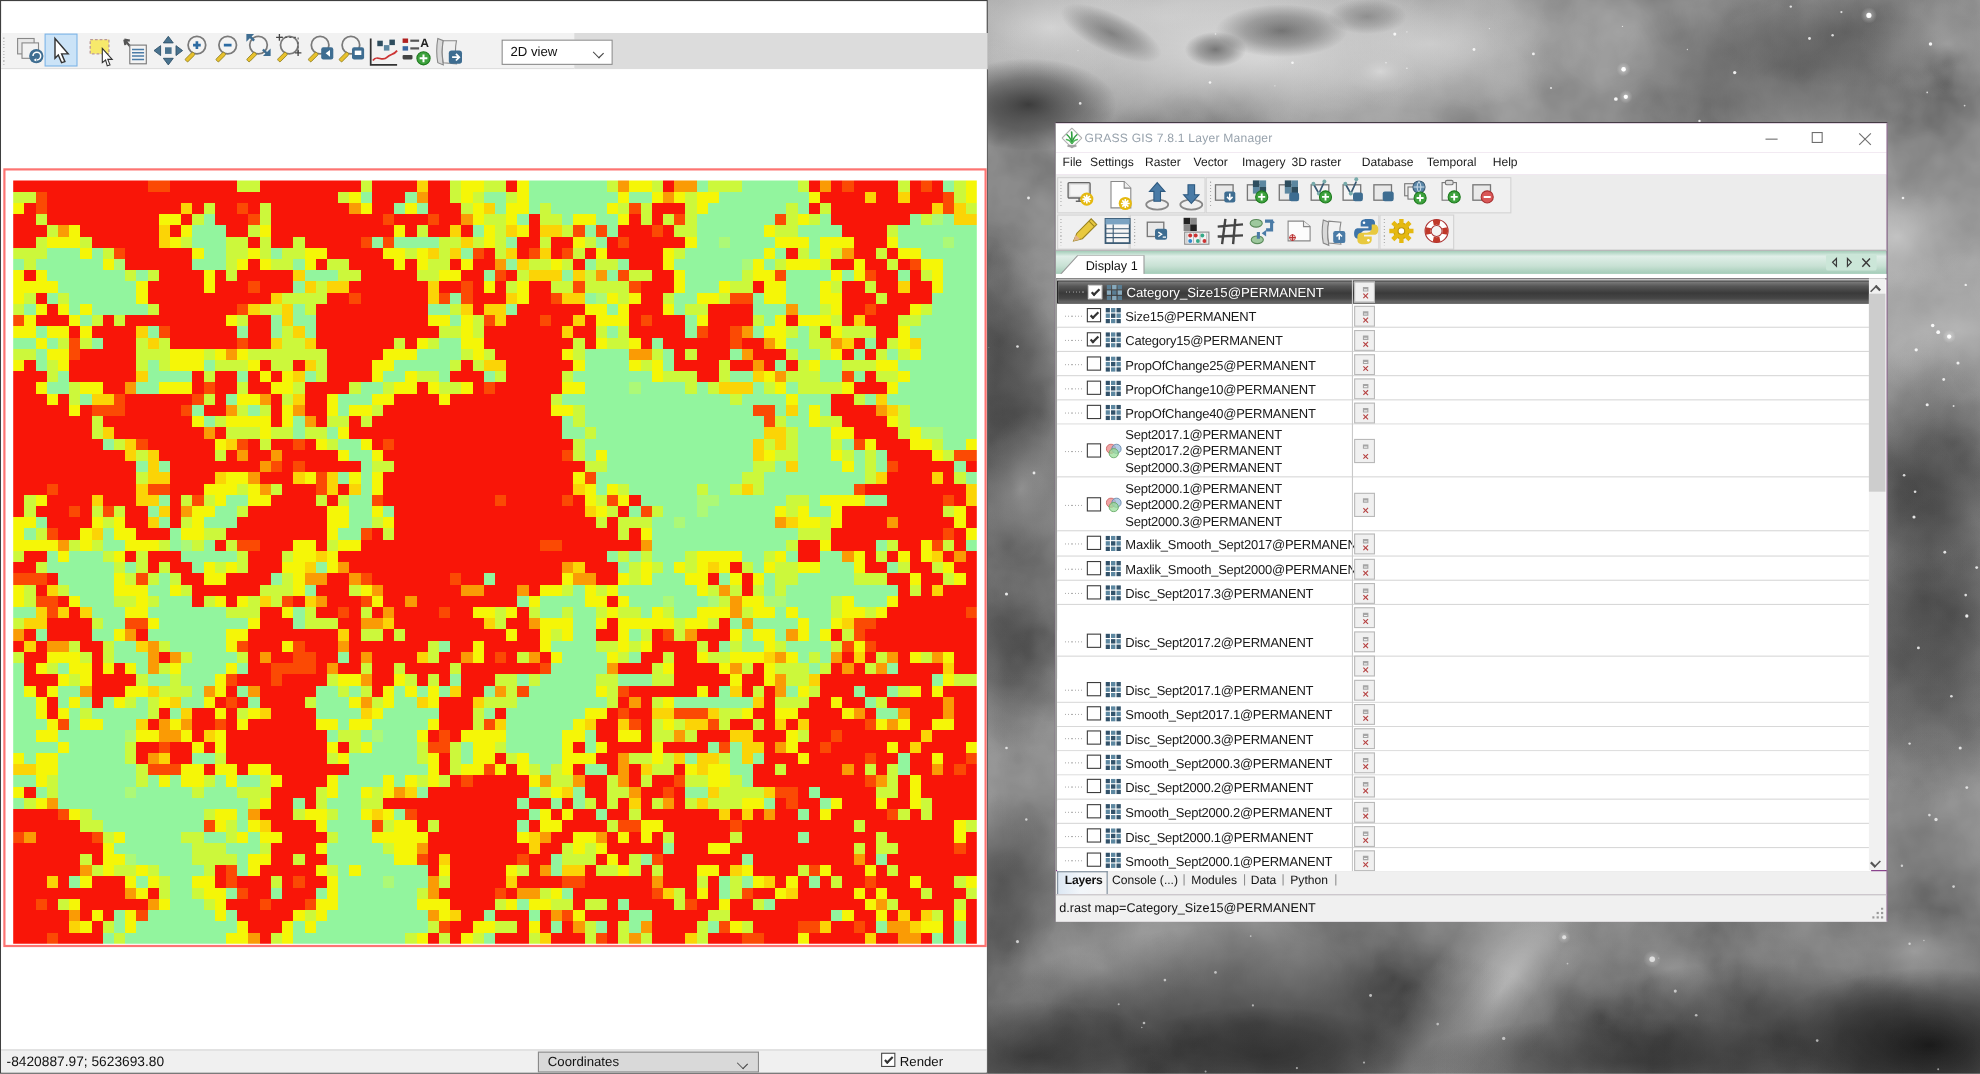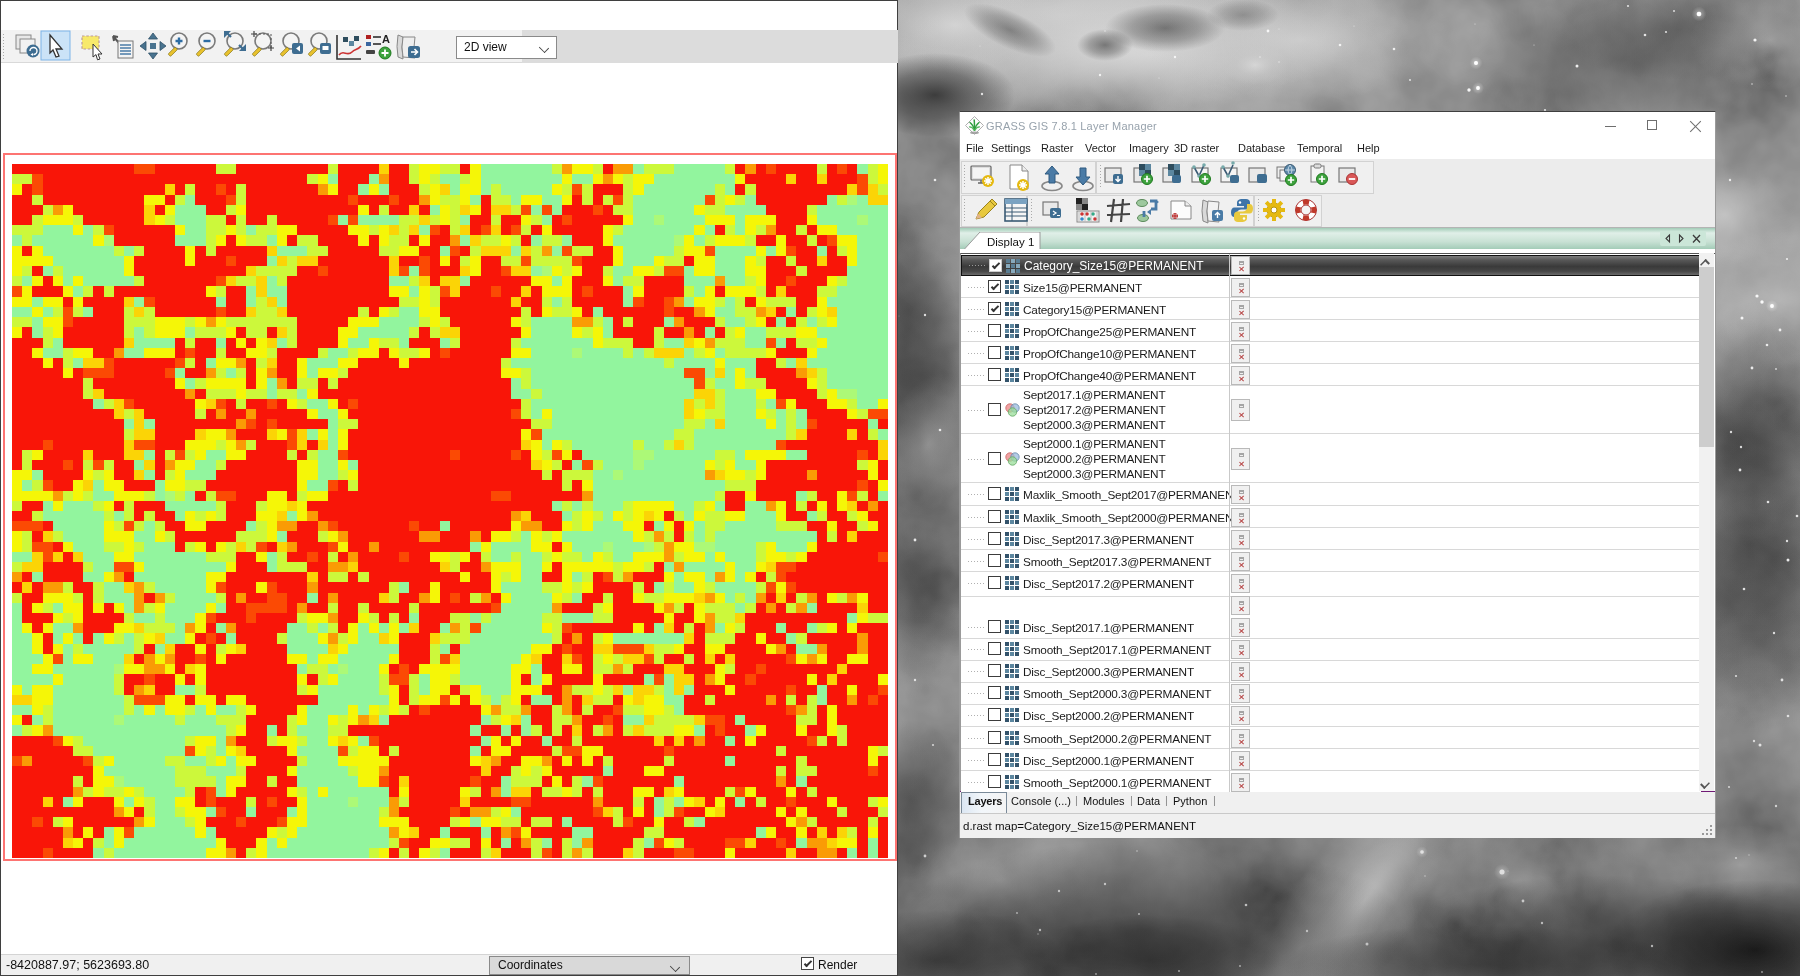--- a/index.html
+++ b/index.html
@@ -814,36 +814,20 @@
             <rect x="0" y="10" width="4" height="4" fill="#33536b"></rect>
             <rect x="5" y="10" width="4" height="4" fill="#5c87a0"></rect>
             <rect x="10" y="10" width="4" height="4" fill="#33536b"></rect>
           </svg>
           <div class="txt" style="top:4px">Disc_Sept2017.3@PERMANENT</div>
         </div>
         <div class="btnbox" style="top:276px;height:19px">
           <div class="g1"></div>
           <div class="rx"></div>
         </div>
-        <div class="lrow" style="top:296.7px;height:21.6px">
-          <div class="dots" style="top:10px"></div>
-          <div class="cbx" style="top:3px"></div>
-          <svg width="14" height="14" viewBox="0 0 14 14" style="position:absolute;left:44px;top:3px">
-            <rect x="0" y="0" width="4" height="4" fill="#33536b"></rect>
-            <rect x="5" y="0" width="4" height="4" fill="#5c87a0"></rect>
-            <rect x="10" y="0" width="4" height="4" fill="#33536b"></rect>
-            <rect x="0" y="5" width="4" height="4" fill="#5c87a0"></rect>
-            <rect x="5" y="5" width="4" height="4" fill="#33536b"></rect>
-            <rect x="10" y="5" width="4" height="4" fill="#5c87a0"></rect>
-            <rect x="0" y="10" width="4" height="4" fill="#33536b"></rect>
-            <rect x="5" y="10" width="4" height="4" fill="#5c87a0"></rect>
-            <rect x="10" y="10" width="4" height="4" fill="#33536b"></rect>
-          </svg>
-          <div class="txt" style="top:4px">Smooth_Sept2017.3@PERMANENT</div>
-        </div>
         <div class="btnbox" style="top:298px;height:19px">
           <div class="g1"></div>
           <div class="rx"></div>
         </div>
         <div class="lrow" style="top:318.8px;height:24px">
           <div class="dots" style="top:10px"></div>
           <div class="cbx" style="top:3px"></div>
           <svg width="14" height="14" viewBox="0 0 14 14" style="position:absolute;left:44px;top:3px">
             <rect x="0" y="0" width="4" height="4" fill="#33536b"></rect>
             <rect x="5" y="0" width="4" height="4" fill="#5c87a0"></rect>

